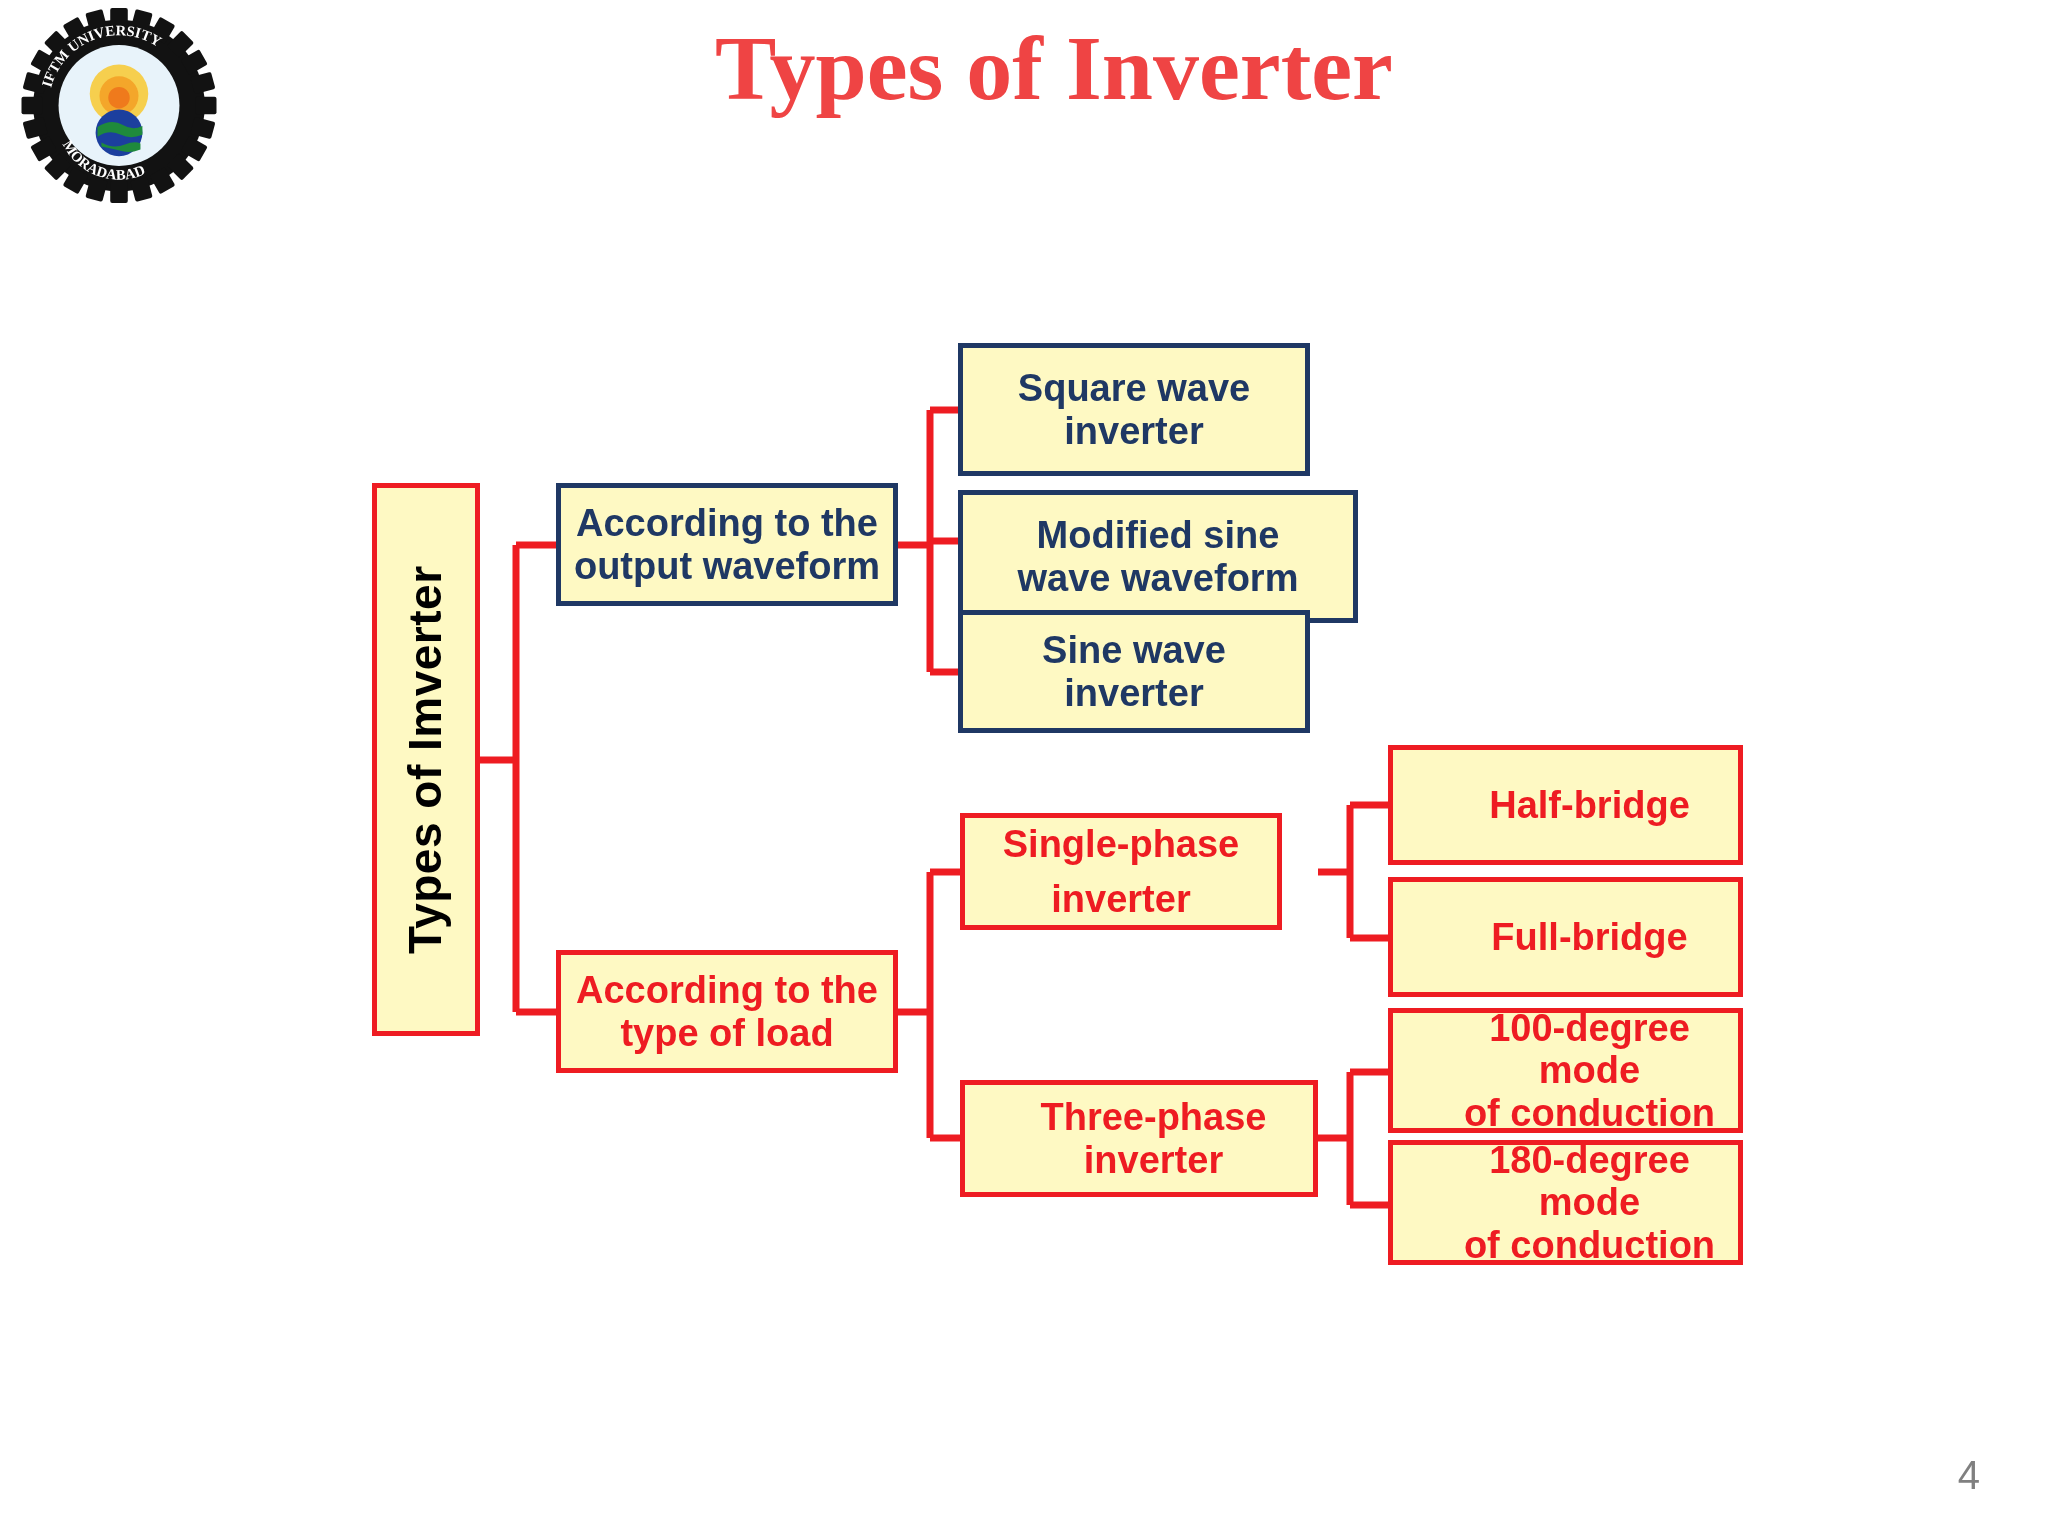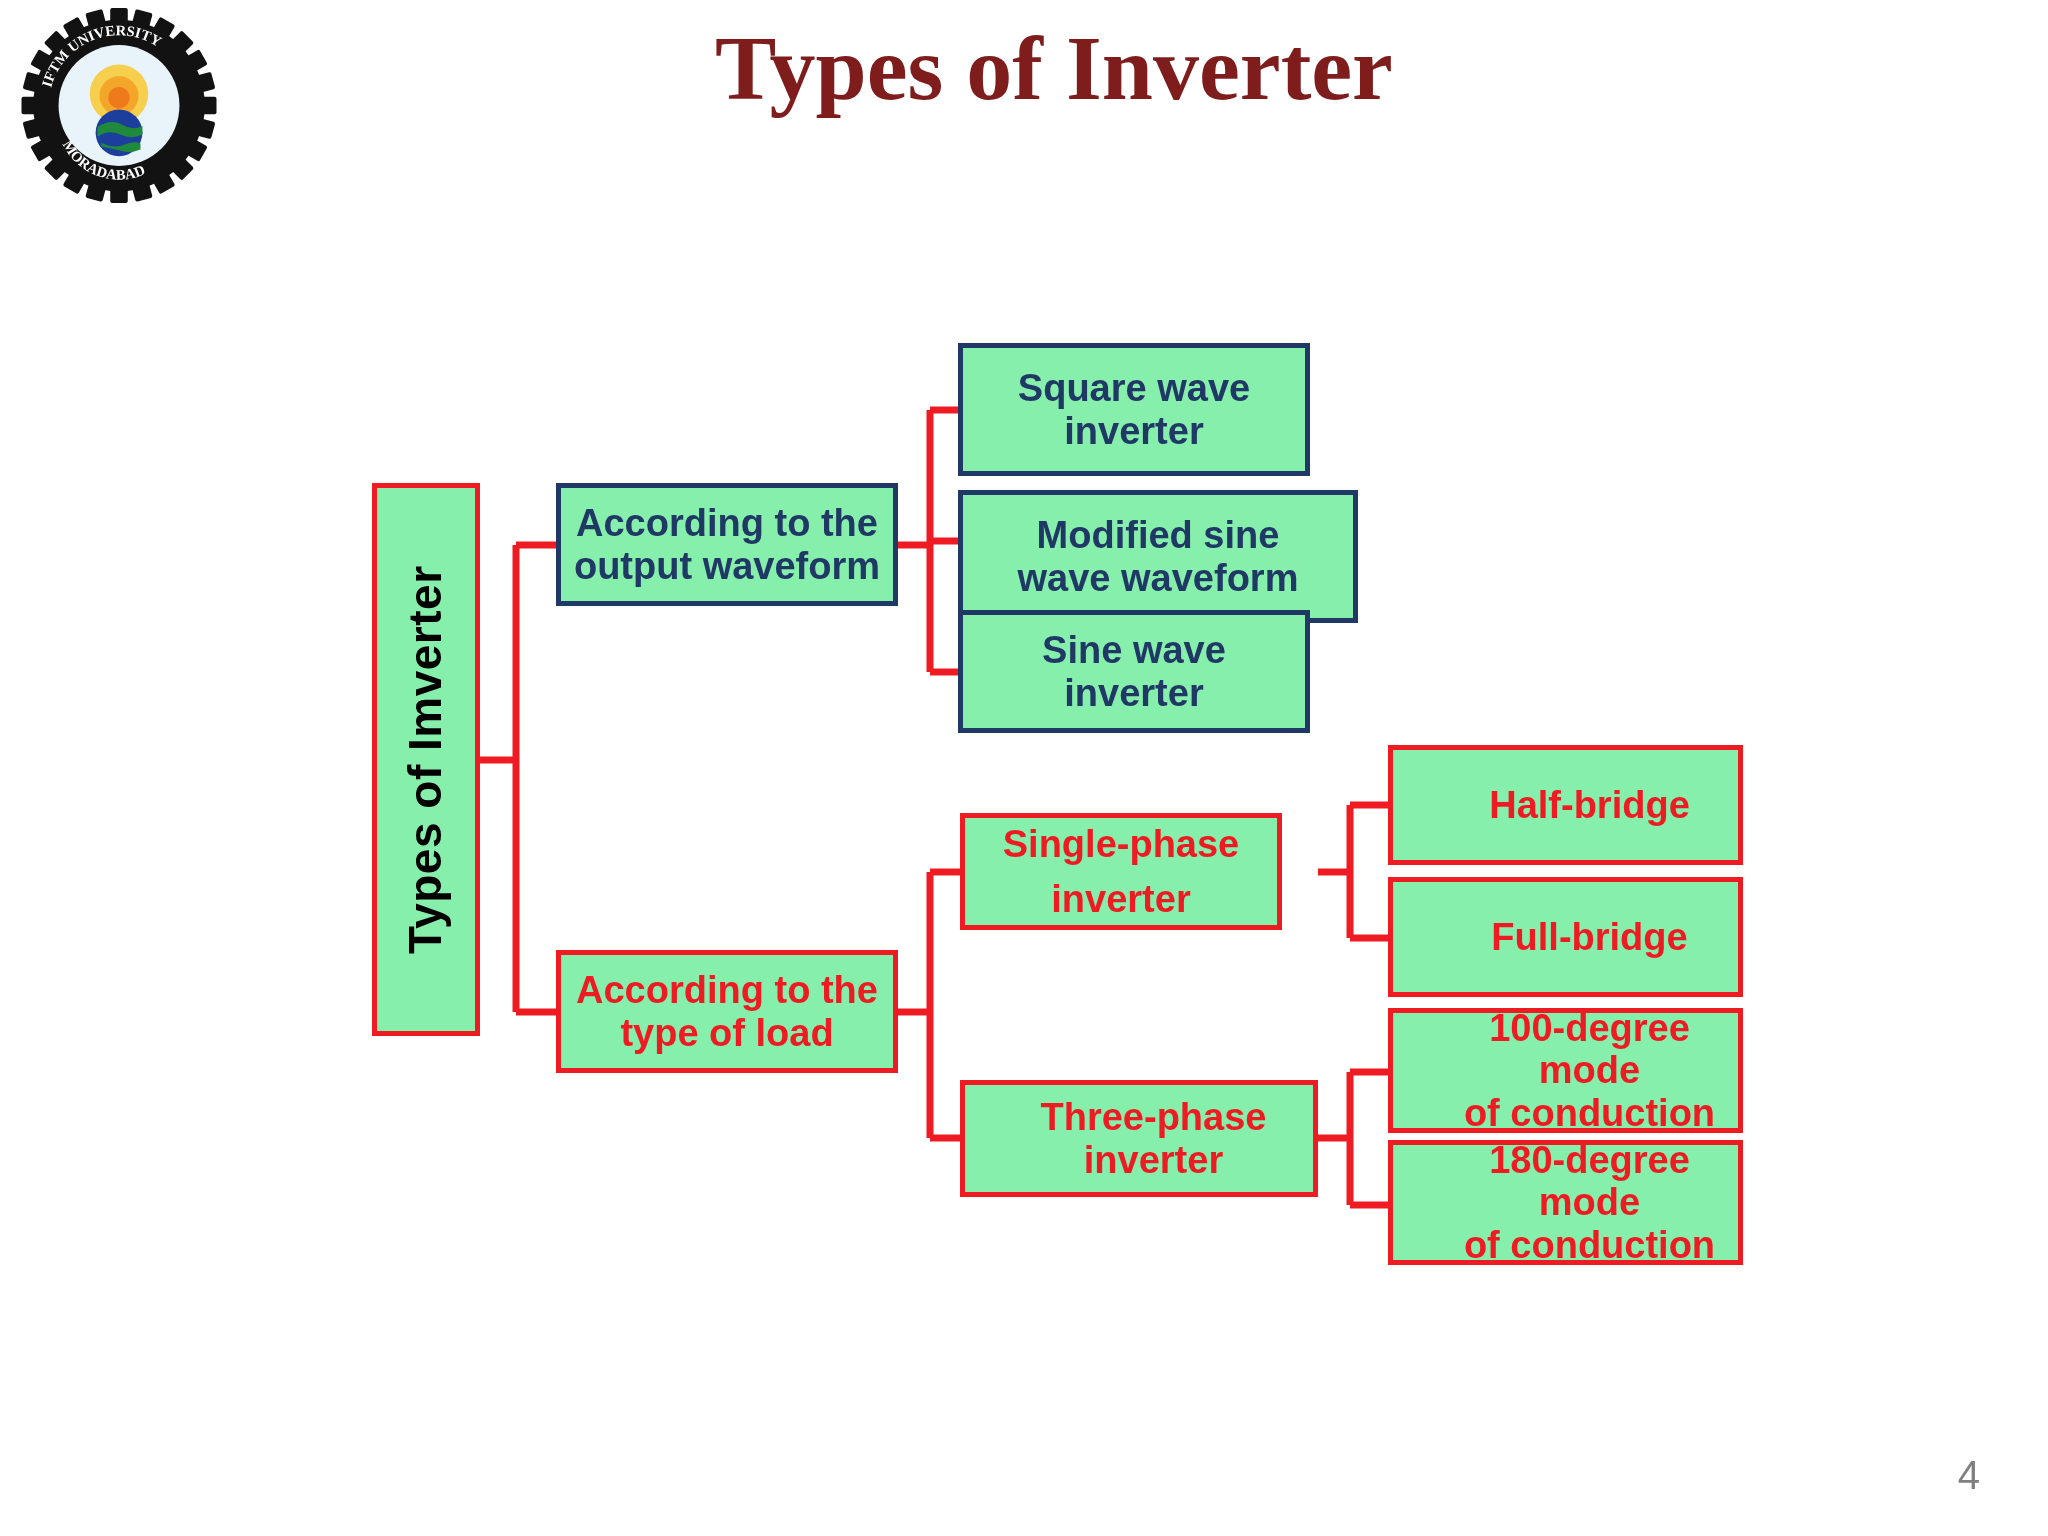--- a/index.html
+++ b/index.html
@@ -30,21 +30,21 @@
   #slide-title {
     position: absolute;
     left: 0;
     top: 22px;
     width: 2048px;
     text-align: center;
     font-family: "Liberation Serif", serif;
     font-weight: bold;
     font-size: 92px;
     line-height: 1.0;
-    color: #7f1d1d;
+    color: #ef4444;
     letter-spacing: 0px;
     padding-left: 60px;
     box-sizing: border-box;
   }
 
   
   #diagram {
     position: absolute;
     left: 0;
     top: 0;
@@ -60,21 +60,21 @@
     pointer-events: none;
   }
 
   .node {
     position: absolute;
     box-sizing: border-box;
     display: flex;
     align-items: center;
     justify-content: center;
     text-align: center;
-    background: #86efac;
+    background: #fef9c3;
     font-weight: bold;
     line-height: 1.12;
   }
   .node-blue {
     border: 5px solid #1f3864;
     color: #1f3864;
   }
   .node-red {
     border: 5px solid #ee1c22;
     color: #ee1c22;

